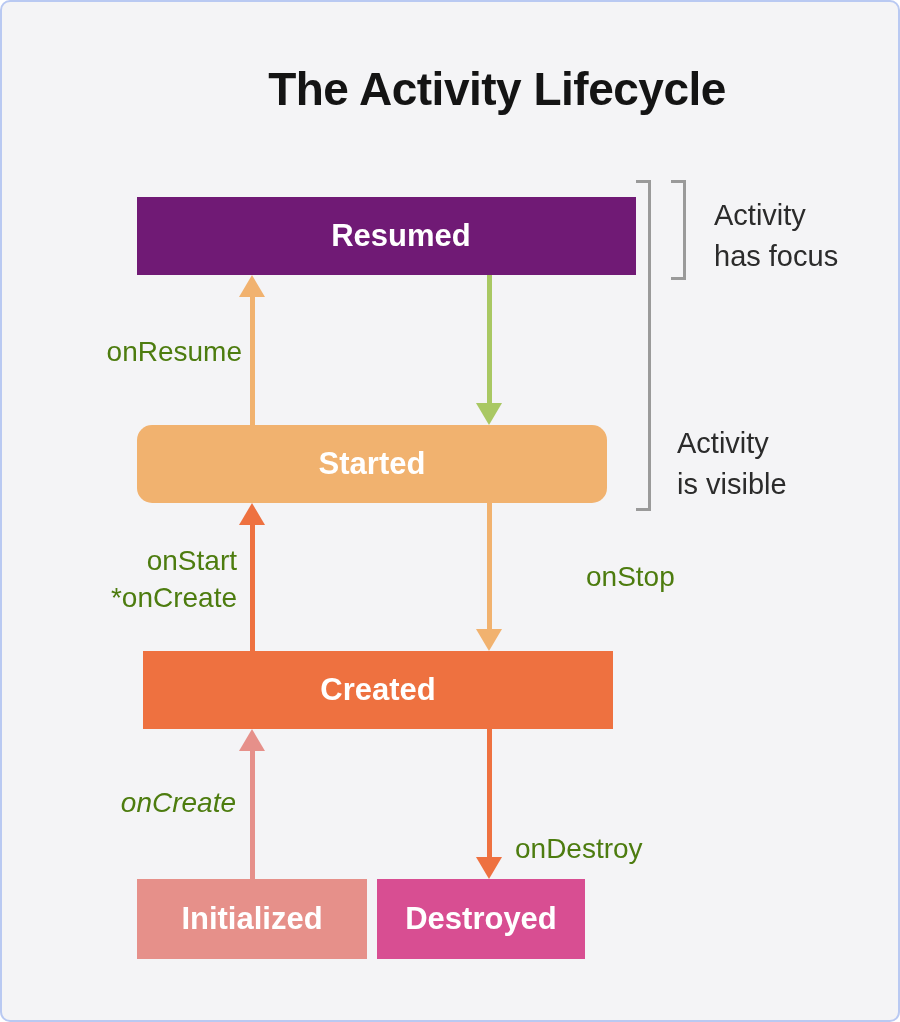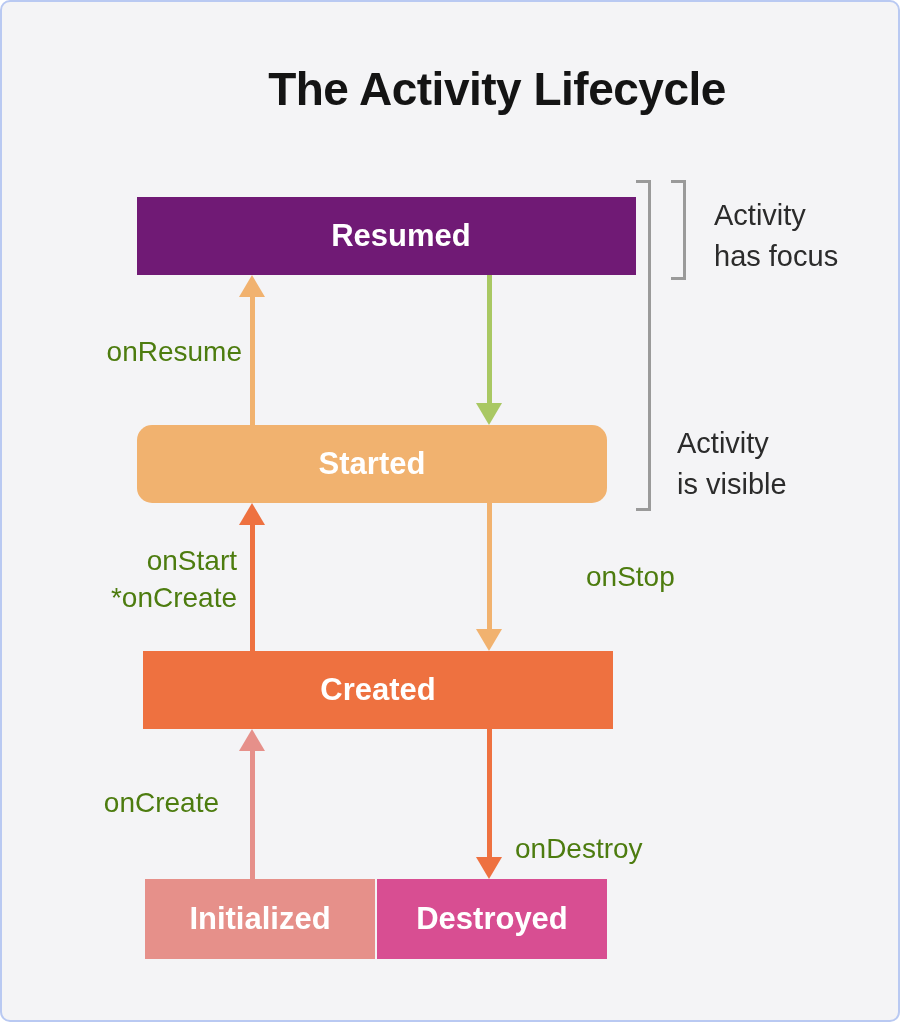--- a/index.html
+++ b/index.html
@@ -32,21 +32,21 @@
     align-items: center;
     justify-content: center;
     color: #ffffff;
     font-weight: bold;
     font-size: 31px;
   }
   #box-resumed     { left: 135px; top: 195px; width: 470px; height: 78px; }
   #box-started     { left: 135px; top: 423px; width: 470px; height: 78px; }
   #box-created     { left: 141px; top: 649px; width: 470px; height: 78px; }
   #box-initialized { left: 135px; top: 877px; width: 230px; height: 80px; }
-  #box-destroyed   { left: 375px; top: 877px; width: 230px; height: 80px; }
+  #box-destroyed   { left: 375px; top: 877px; width: 208px; height: 80px; }
 
   .arrow {
     position: absolute;
     width: 26px;
     display: flex;
     flex-direction: column;
     align-items: center;
   }
   .arrow .shaft { width: 5px; flex: 1 1 auto; }
   .arrow .head-up {
@@ -73,21 +73,21 @@
     font-size: 28px;
     color: #4d7c0f;
     line-height: 37px;
   }
   .preline { white-space: pre-line; }
   .align-right { text-align: right; }
   #lbl-onresume  { left: 40px;  top: 331px; width: 200px; }
   #lbl-onpause   { left: 514px; top: 331px; }
   #lbl-onstart   { left: 35px;  top: 540px; width: 200px; }
   #lbl-onstop    { left: 540px; top: 556px; margin-left: 44px; }
-  #lbl-oncreate  { left: 17px;  top: 782px; width: 200px; }
+  #lbl-oncreate  { left: 34px;  top: 782px; width: 200px; font-style: italic; }
   #lbl-ondestroy { left: 513px; top: 828px; }
 
   .bracket {
     position: absolute;
     box-sizing: border-box;
     border: 3px solid #9a9a9a;
     border-left: none;
   }
   #bracket-small { left: 669px; top: 178px; width: 15px; height: 100px; }
   #bracket-large { left: 634px; top: 178px; width: 15px; height: 331px; }
@@ -111,21 +111,21 @@
 
   <div class="state-box" id="box-resumed" style="background-color: #701a75; padding-left: 29px;">
     <span>Resumed</span>
   </div>
   <div class="state-box" id="box-started" style="background-color: rgb(241, 178, 111); border-radius: 15px;">
     <span>Started</span>
   </div>
   <div class="state-box" id="box-created" style="background-color: rgb(238, 113, 64);">
     <span>Created</span>
   </div>
-  <div class="state-box" id="box-initialized" style="background-color: rgb(230, 144, 138); margin-left: 8px;">
+  <div class="state-box" id="box-initialized" style="background-color: rgb(230, 144, 138);">
     <span>Initialized</span>
   </div>
   <div class="state-box" id="box-destroyed" style="background-color: rgb(216, 78, 146);">
     <span>Destroyed</span>
   </div>
 
   <div class="arrow" id="arr-onresume">
     <div class="head-up" style="border-bottom-color: rgb(241, 178, 111);"></div>
     <div class="shaft" style="background-color: rgb(241, 178, 111);"></div>
   </div>

